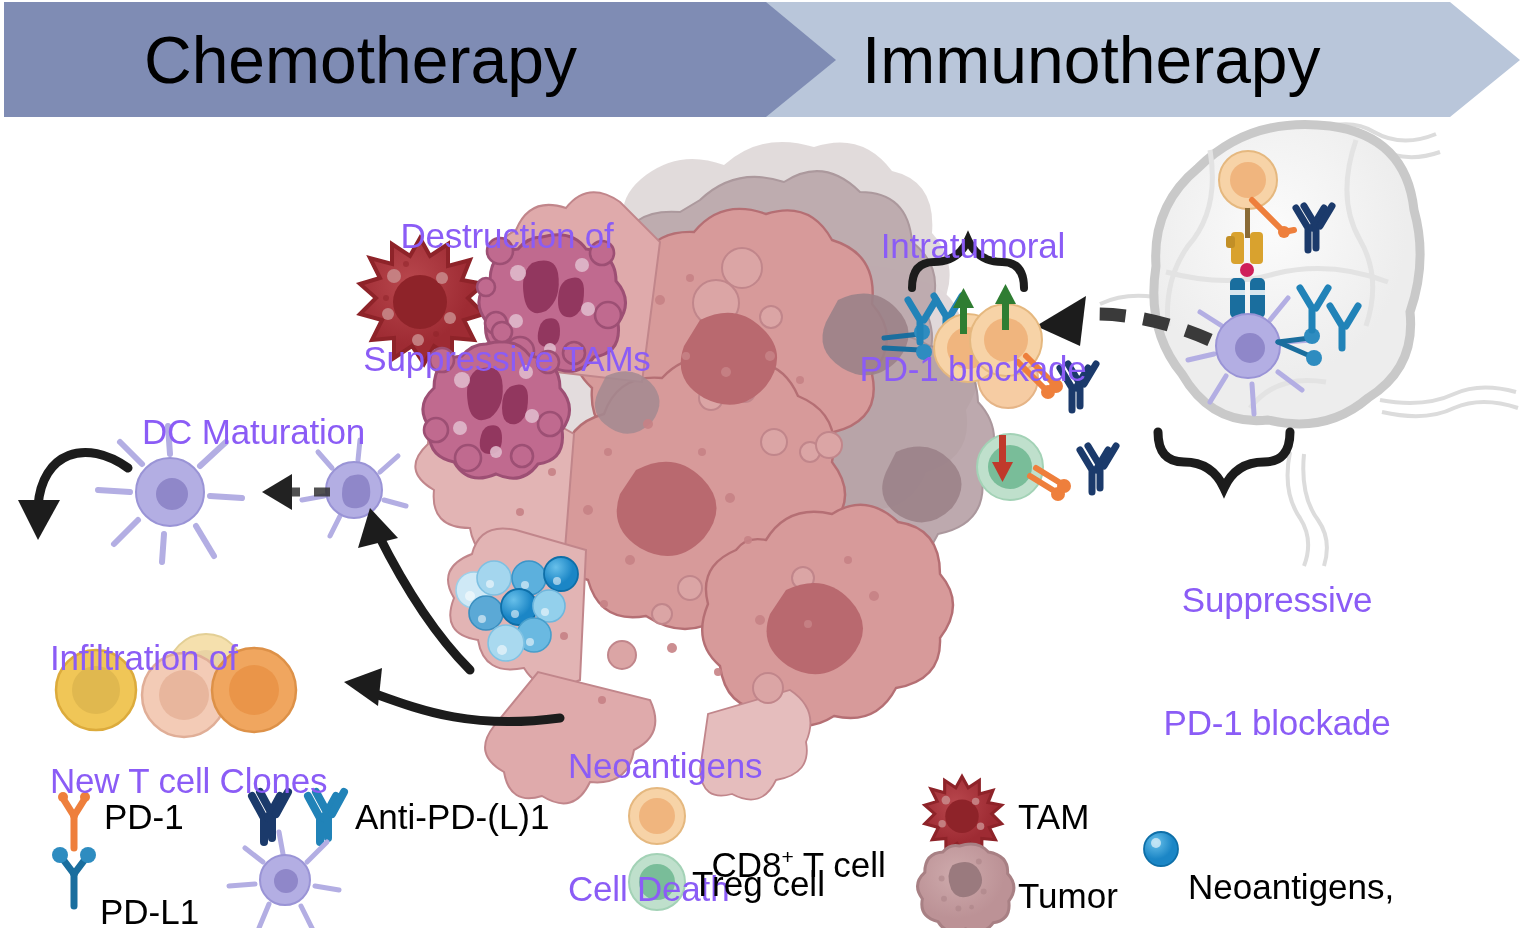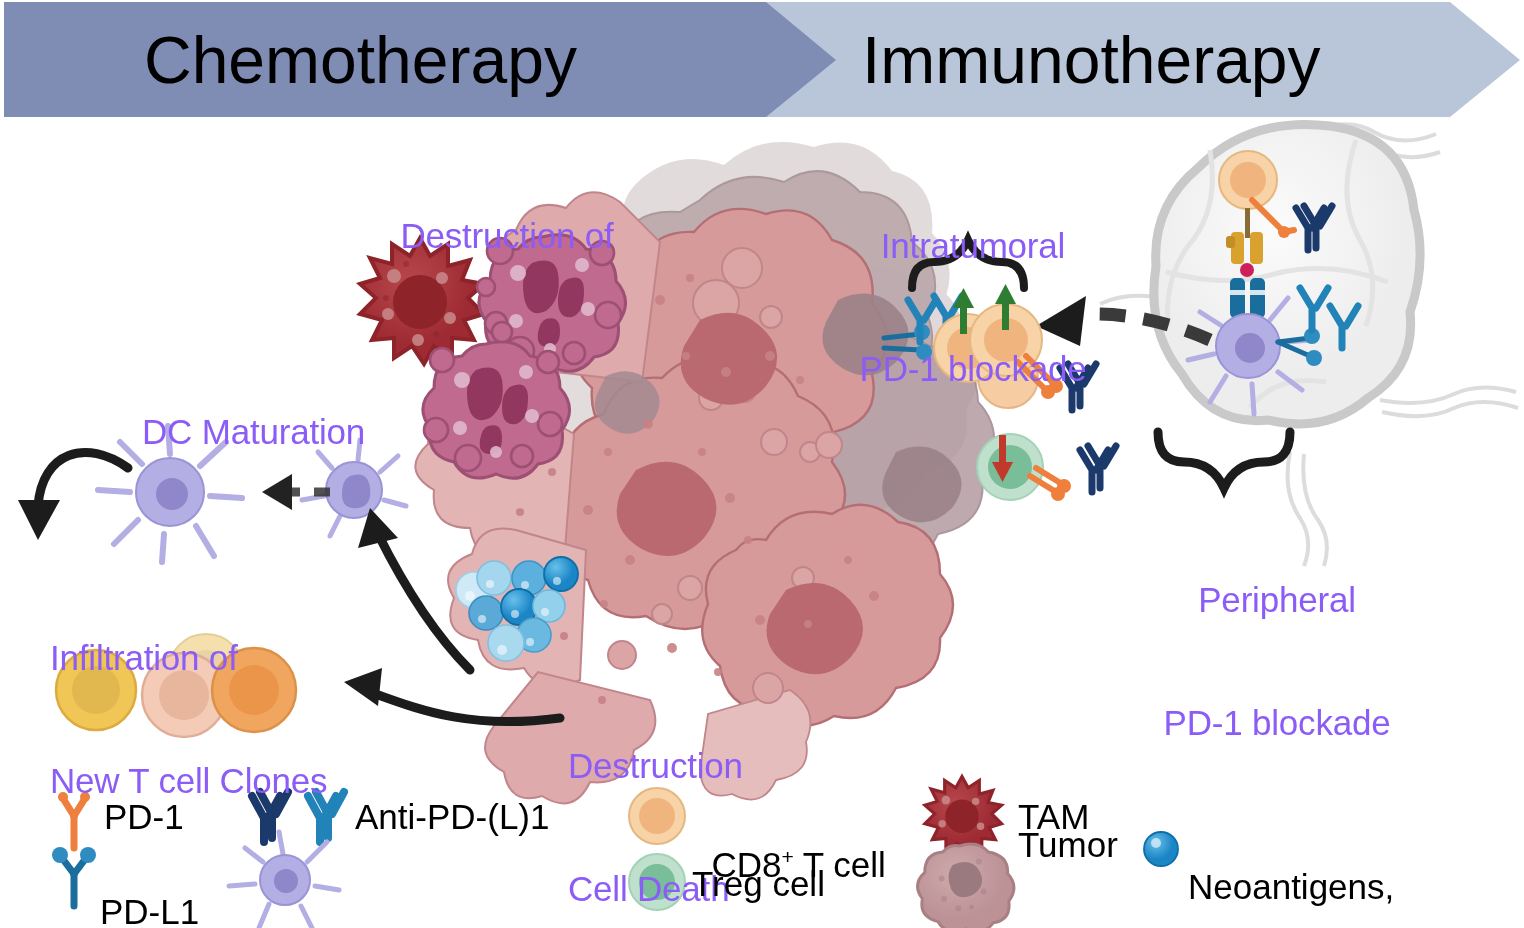--- a/index.html
+++ b/index.html
@@ -517,54 +517,55 @@
 
     <g>
       <circle cx="1161" cy="849" r="17" fill="url(#gDot)" stroke="#0e6fa8" stroke-width="1.8"></circle>
       <circle cx="1156" cy="843" r="5" fill="#ffffff" opacity="0.6"></circle>
     </g>
   </g>
 </svg>
 
 <div class="lbl" style="left:327px;top:133px;width:360px;text-align:center;">
   <div>Destruction of</div>
+  <div>Suppressive TAMs</div>
 </div>
 
 <div class="lbl" style="left:843px;top:143px;width:260px;text-align:center;">
   <div>Intratumoral</div>
   <div>PD-1 blockade</div>
 </div>
 
 <div class="lbl" style="left:1127px;top:497px;width:300px;text-align:center;">
-  <div>Peripheral</div>
+  <div>Suppressive</div>
   <div>PD-1 blockade</div>
 </div>
 
 <div class="lbl" style="left:142px;top:411px;">DC Maturation</div>
 
 <div class="lbl" style="left:50px;top:555px;">
   <div>Infiltration of</div>
   <div>New T cell Clones</div>
 </div>
 
 <div class="lbl" style="left:568px;top:663px;">
-  <div>Destruction</div>
+  <div>Neoantigens</div>
   <div>Cell Death</div>
 </div>
 
 <div class="legend-text" style="left:104px;top:797px;">PD-1</div>
 <div class="legend-text" style="left:100px;top:864px;margin-top:28px;">PD-L1</div>
 <div class="legend-text" style="left:355px;top:797px;text-align:center;">Anti-PD-(L)1</div>
 
 <div class="legend-text" style="left:692px;top:797px;">
   <span>CD8</span><sup style="font-size:21px;vertical-align:super;">+</sup><span> T cell</span>
 </div>
 <div class="legend-text" style="left:692px;top:864px;">Treg cell</div>
 <div class="legend-text" style="left:1018px;top:797px;">TAM</div>
-<div class="legend-text" style="left:1018px;top:825px;text-align:right;">Tumor</div>
+<div class="legend-text" style="left:1018px;top:876px;text-align:right;">Tumor</div>
 
 <div class="legend-text" style="left:1188px;top:787px;line-height:40px;">
   <div>Neoantigens,</div>
   
   
 </div>
 
 </div>
 
 </body></html>

